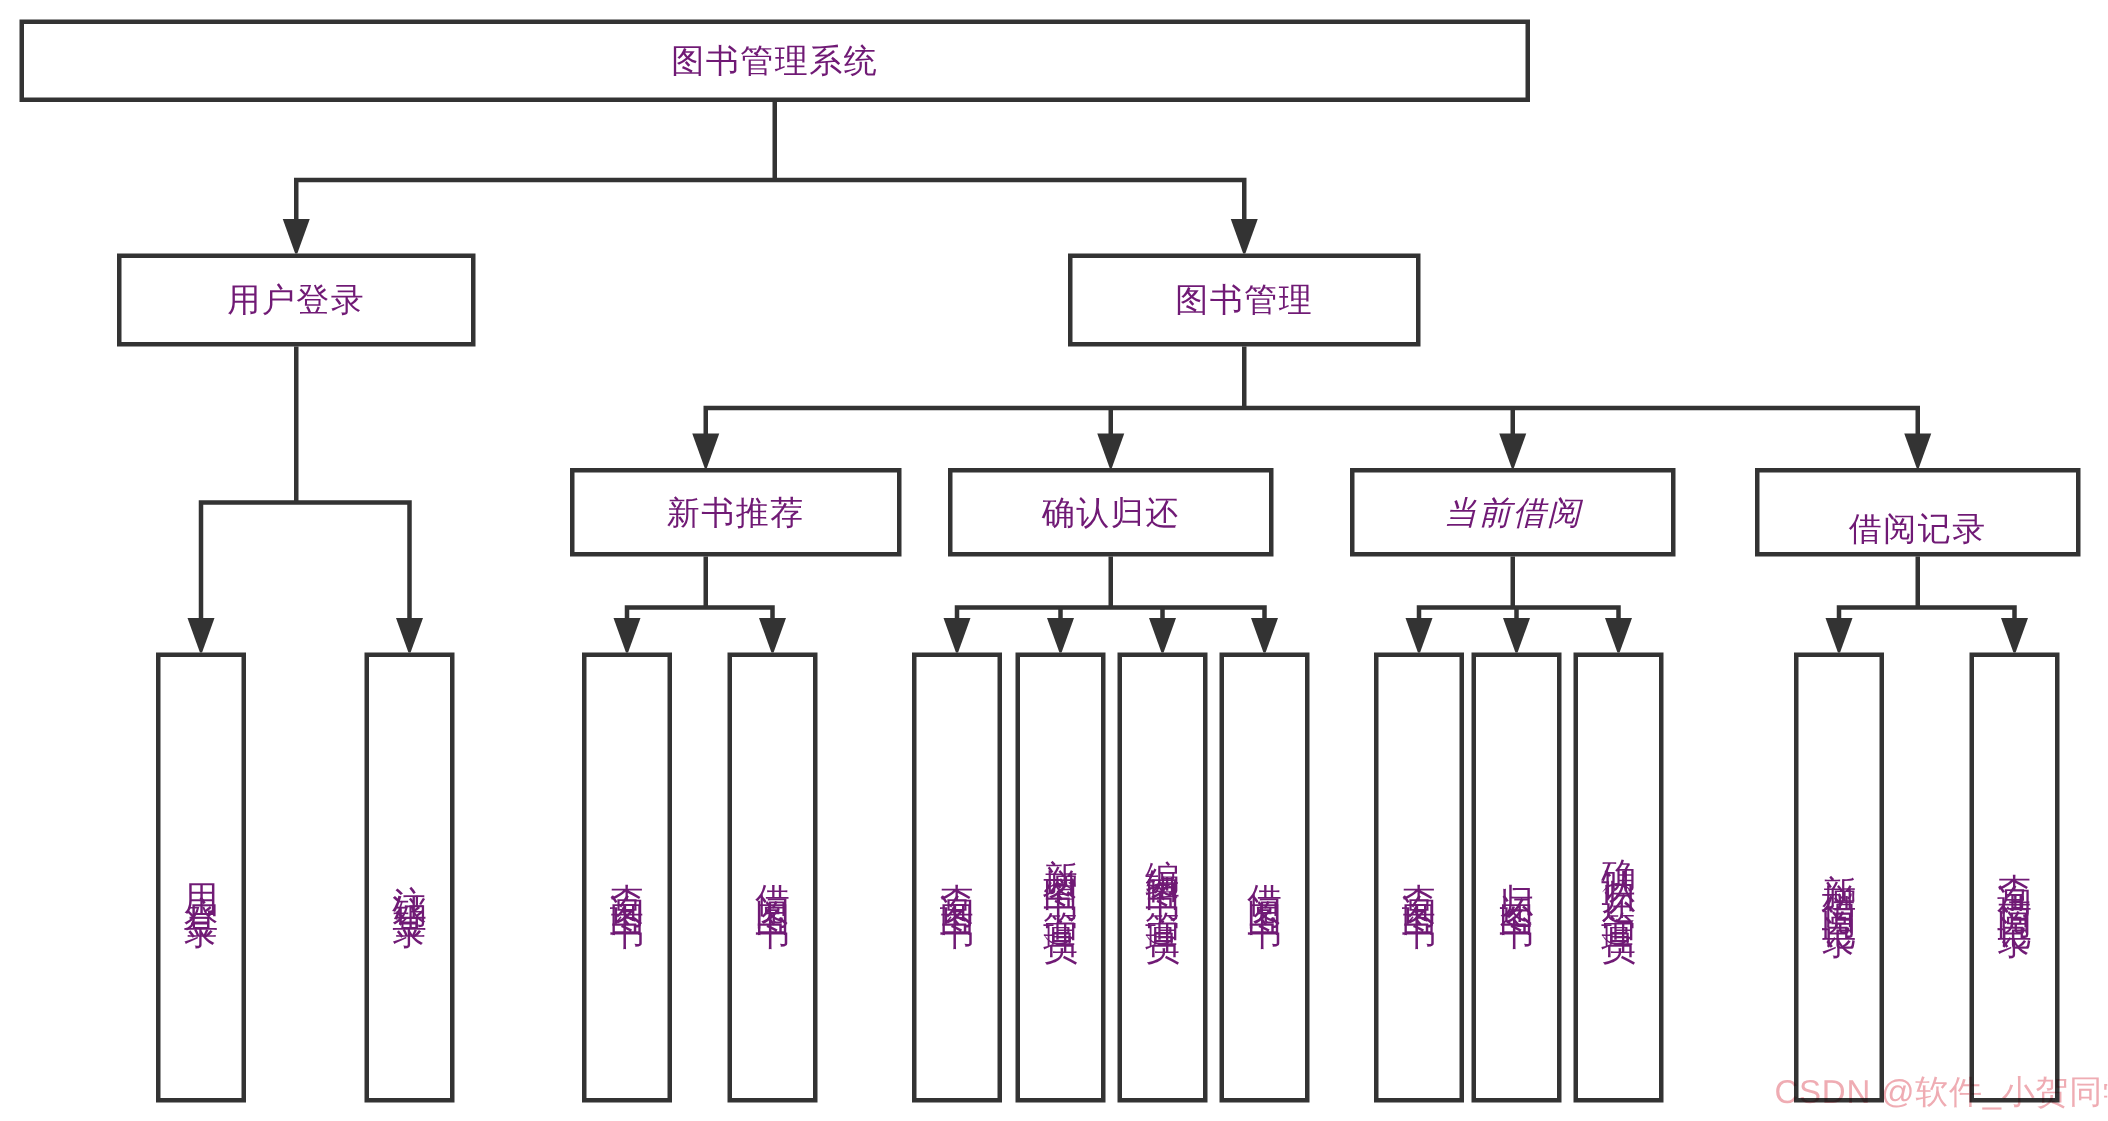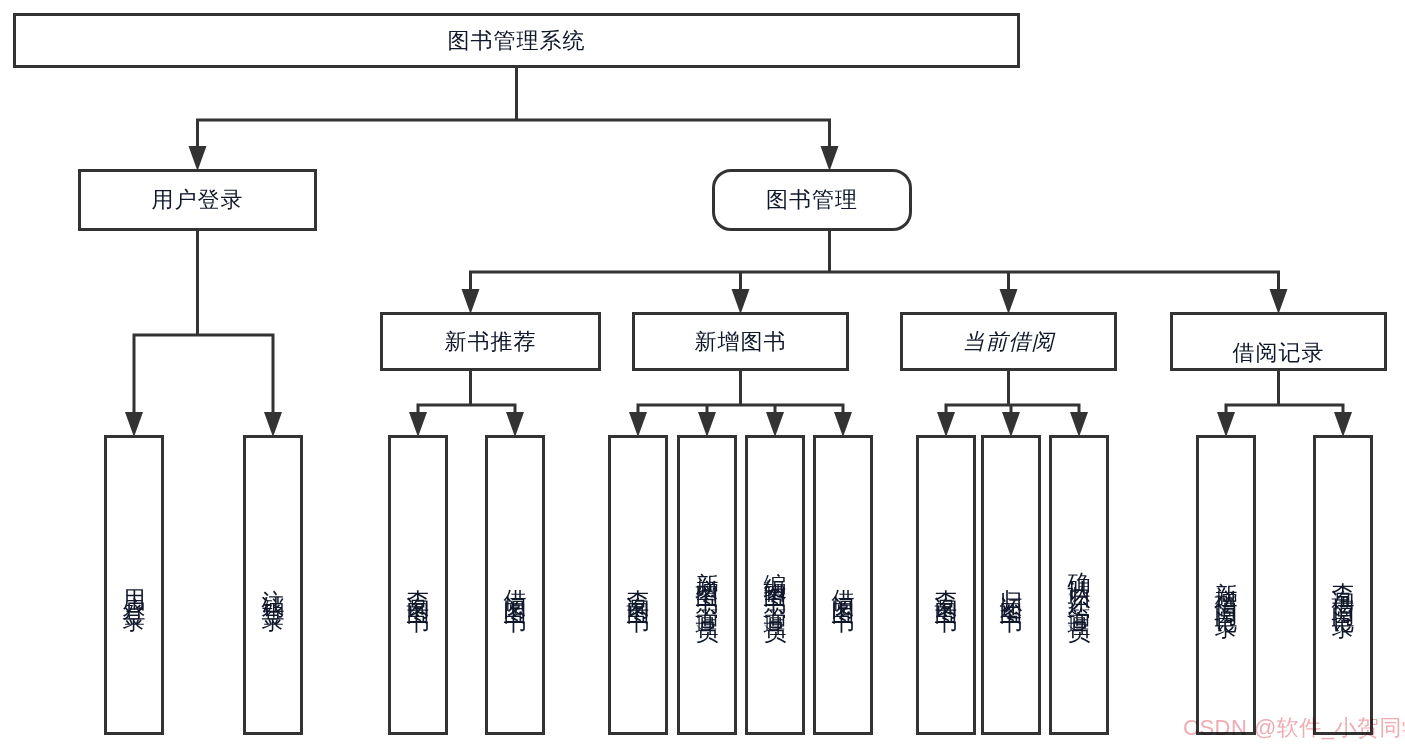--- a/index.html
+++ b/index.html
@@ -21,21 +21,21 @@
     top: 0;
   }
   .node {
     position: absolute;
     box-sizing: border-box;
     background: #ffffff;
     border: 3px solid #333333;
     display: flex;
     align-items: center;
     justify-content: center;
-    color: #0f172a;
+    color: #701a75;
   }
   .node.h span {
     font-size: 22px;
     letter-spacing: 1px;
     white-space: nowrap;
   }
   .node.v span {
     writing-mode: vertical-rl;
     text-orientation: mixed;
     font-size: 23px;
@@ -101,28 +101,28 @@
         <polygon points="1334,412 1352,412 1343,437" fill="#333333"></polygon>
       </g>
     </svg>
   <div id="nodes">
       <div class="node h" style="left: 13px; top: 13px; width: 1007px; height: 55px;">
         <span>图书管理系统</span>
       </div>
       <div class="node h" style="left: 78px; top: 169px; width: 239px; height: 62px;">
         <span>用户登录</span>
       </div>
-      <div class="node h" style="left: 712px; top: 169px; width: 200px; height: 62px; border-radius: 19px;">
+      <div class="node h" style="left: 712px; top: 169px; width: 235px; height: 62px;">
         <span>图书管理</span>
       </div>
       <div class="node h" style="left: 380px; top: 312px; width: 221px; height: 59px;">
         <span>新书推荐</span>
       </div>
       <div class="node h" style="left: 632px; top: 312px; width: 217px; height: 59px;">
-        <span>新增图书</span>
+        <span>确认归还</span>
       </div>
       <div class="node h" style="left: 900px; top: 312px; width: 217px; height: 59px; font-style: italic;">
         <span>当前借阅</span>
       </div>
       <div class="node h" style="left: 1170px; top: 312px; width: 217px; height: 59px; align-items: flex-end;">
         <span>借阅记录</span>
       </div>
       <div class="node v" style="left: 104px; top: 435px; width: 60px; height: 300px;">
         <span>用户登录</span>
       </div>

